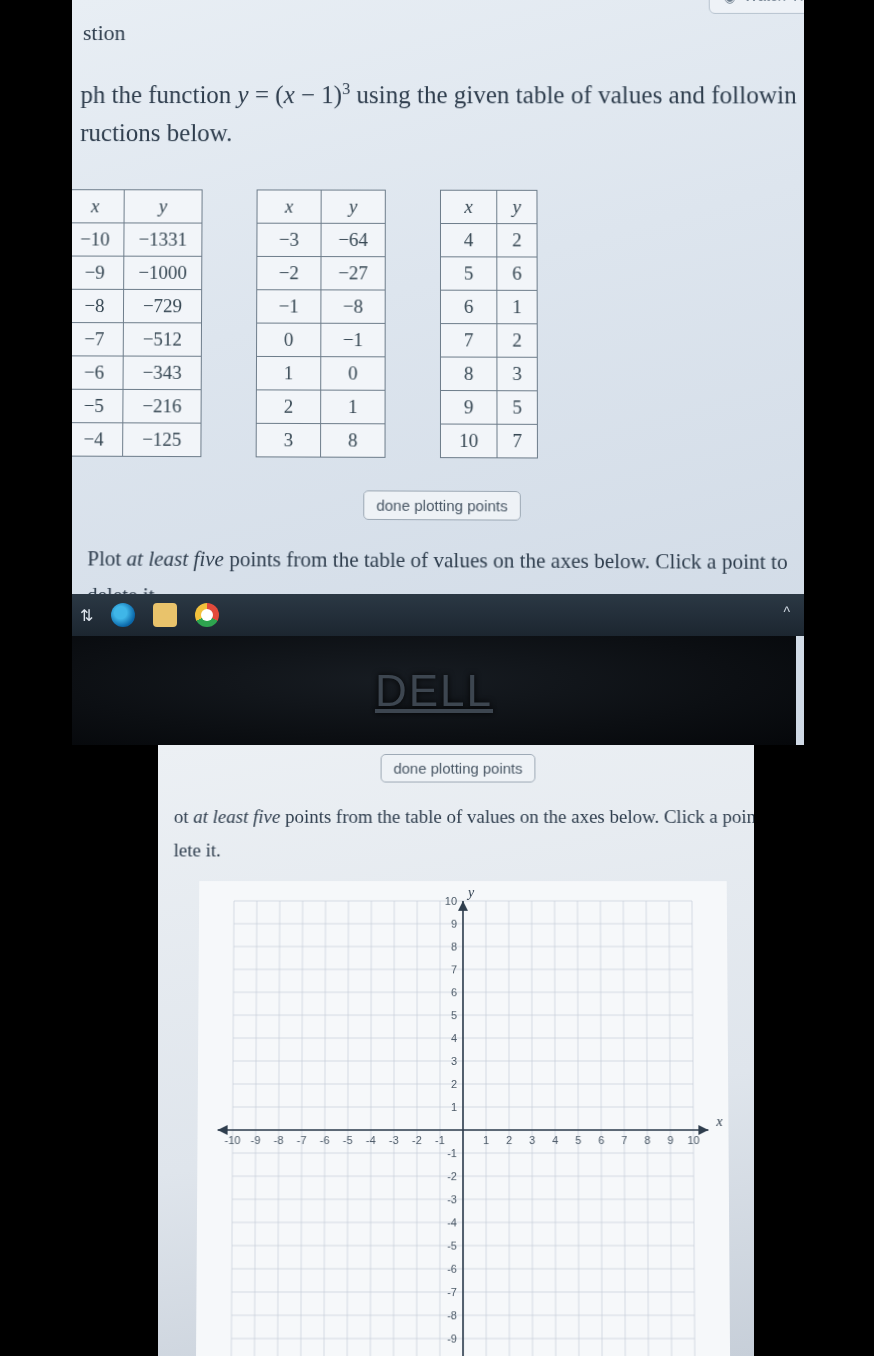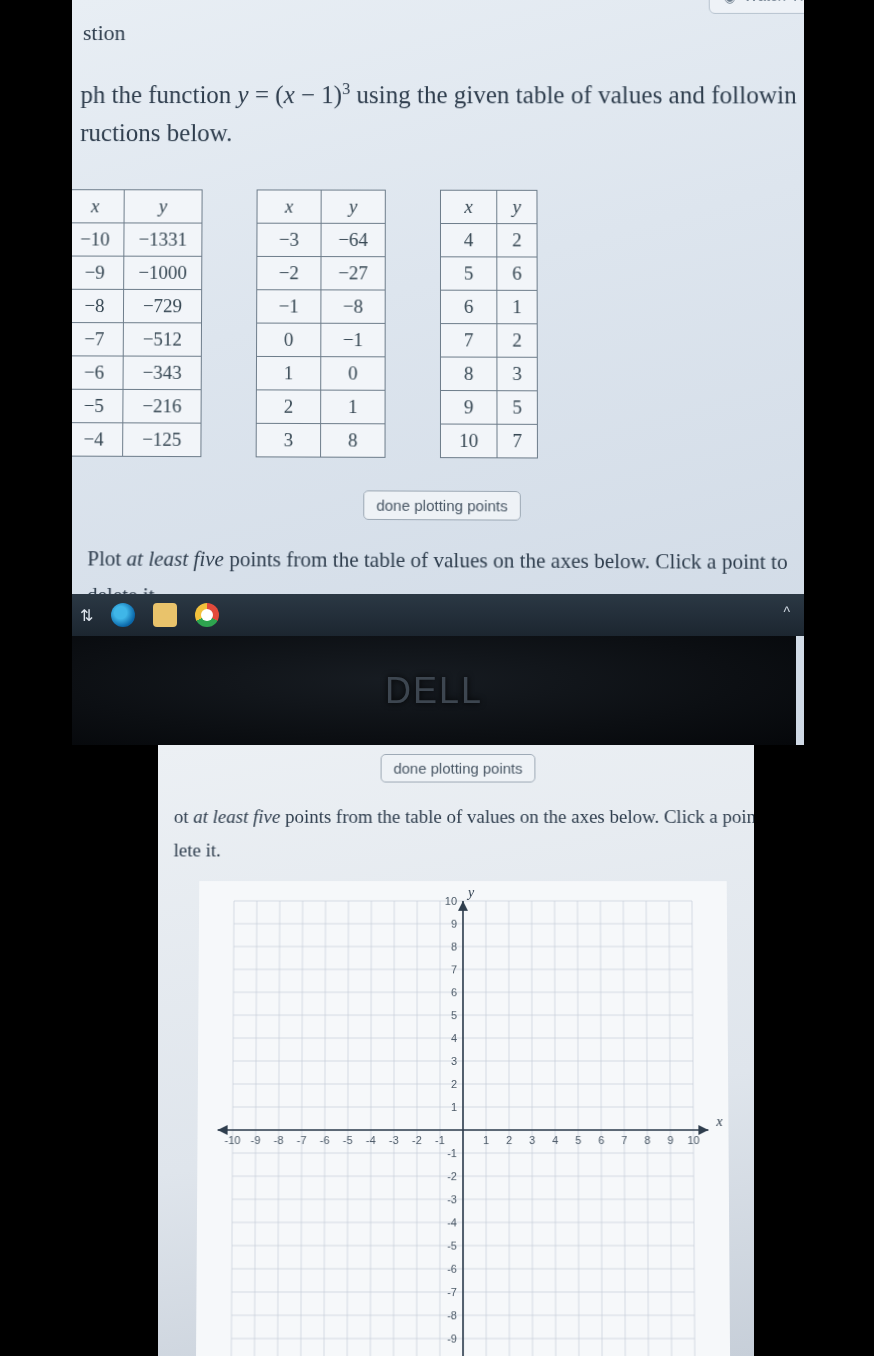--- a/index.html
+++ b/index.html
@@ -109,23 +109,24 @@
   .tb-icon { width:24px; height:24px; border-radius:4px; }
   .tb-sort { color:#dfe6ee; font-size:16px; font-family:Arial,sans-serif; }
   .tb-edge { background: radial-gradient(circle at 40% 40%, #3fb6e8 30%, #0a66a8 70%); border-radius:50%; }
   .tb-files { background:#e9c36b; }
   .tb-chrome { background: conic-gradient(#e24a3b 0 120deg,#2ea44f 120deg 240deg,#f2c13c 240deg 360deg); border-radius:50%; position:relative;}
   .tb-chrome::after{content:"";position:absolute;inset:6px;border-radius:50%;background:#fff;}
   .caret { position:absolute; right:14px; top:604px; color:#cdd6df; font-size:14px; font-family:Arial,sans-serif;}
   .dell {
     position:absolute; left:0; right:8px; top:636px; height:110px;
     background: radial-gradient(ellipse at 45% 40%, #171c22 0%, #0c0f13 60%, #05070a 100%);
-    color:#3d4650; font-family:Arial,sans-serif; font-size:36px; letter-spacing:2px;
+    color:#3d4650; font-family:Arial,sans-serif; font-size:44px; letter-spacing:2px;
     display:flex; align-items:center; justify-content:center;
     text-shadow: 0 0 6px #000;
+    text-decoration: underline;
   }
 
   
   .photo2 {
     position:absolute;
     left:158px; top:745px;
     width:596px; height:611px;
     background: linear-gradient(170deg,#ecf0f4 0%, #dfe5ec 60%, #c7cfd9 100%);
     overflow:hidden;
   }

